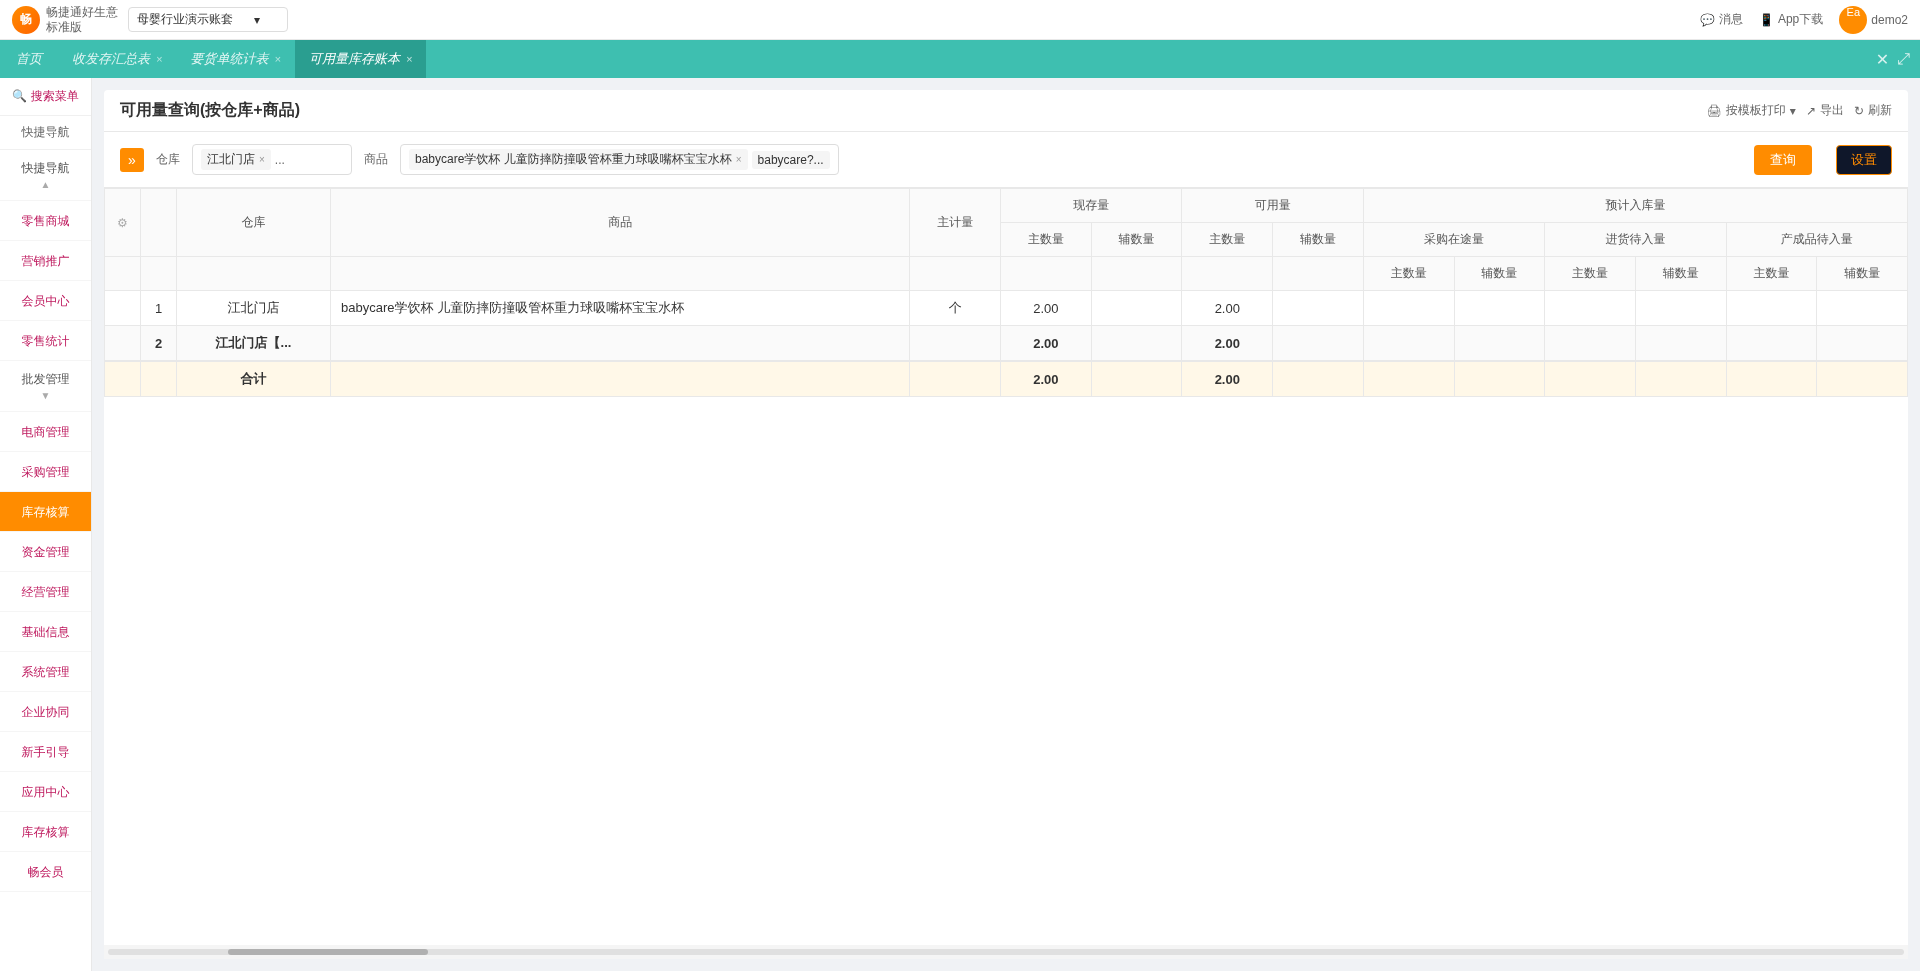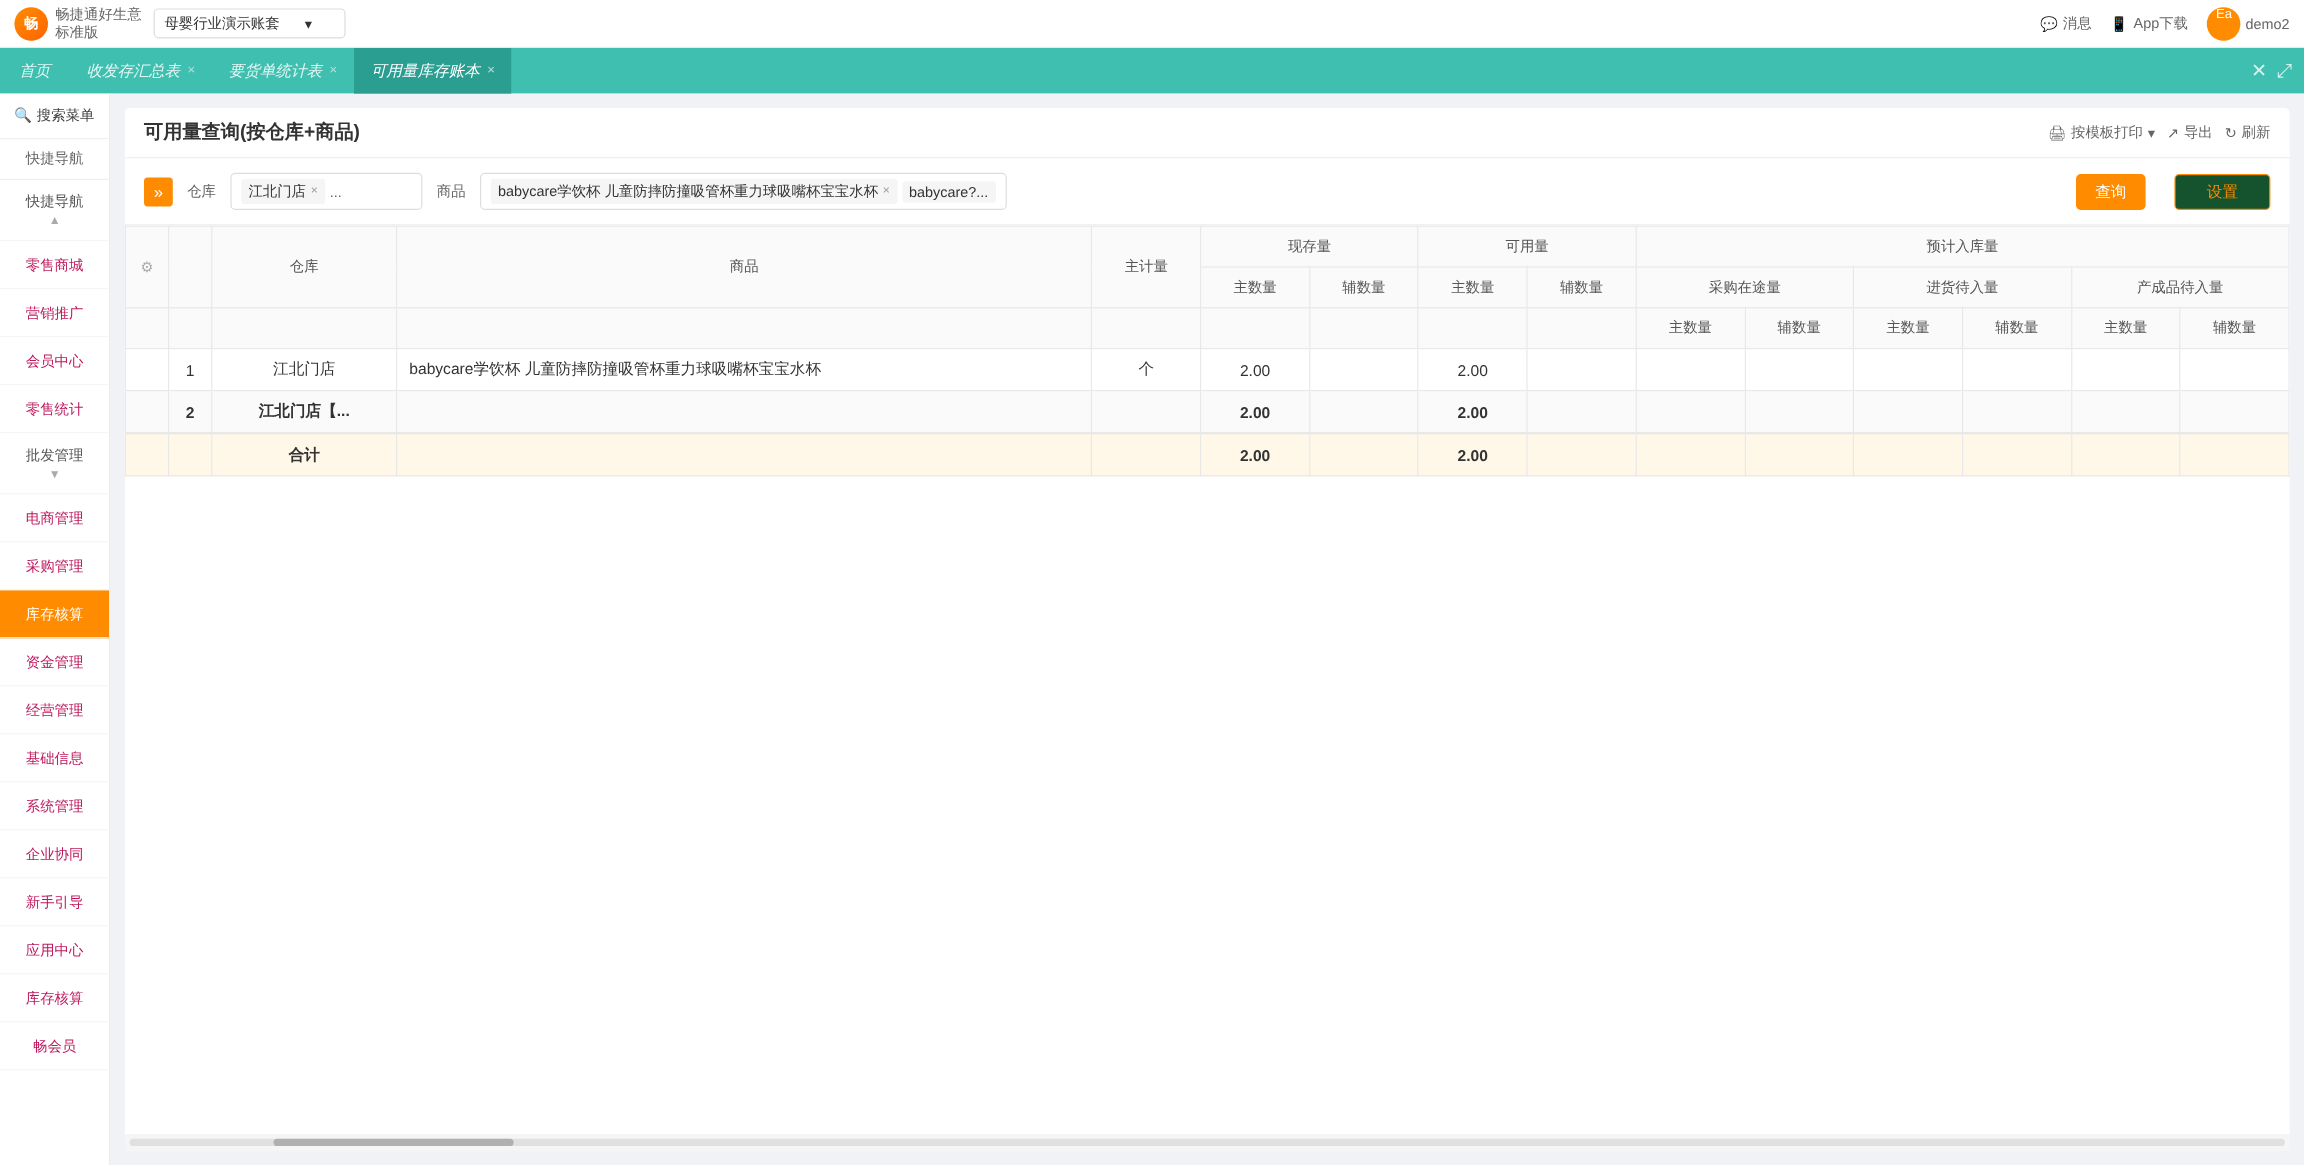--- a/index.html
+++ b/index.html
@@ -136,21 +136,21 @@
       width: 92px;
       background: #fff;
       border-right: 1px solid #e8e8e8;
       display: flex;
       flex-direction: column;
       overflow-y: auto;
     }
     .sidebar-search {
       padding: 10px 0;
       font-size: 12px;
-      color: #404040;
+      color: #be185d;
       cursor: pointer;
       border-bottom: 1px solid #f0f0f0;
       text-align: center;
     }
     .sidebar-nav {
       padding: 8px 0;
       font-size: 12px;
       color: #666;
       cursor: pointer;
       text-align: center;
@@ -291,25 +291,25 @@
     .btn-query {
       background: #ff8c00;
       color: white;
       border: none;
       border-radius: 4px;
       padding: 5px 16px;
       font-size: 13px;
       cursor: pointer;
     }
     .btn-settings {
-      background: #14532d;
+      background: #0f172a;
       color: #ff8c00;
       border: 1px solid #ff8c00;
       border-radius: 4px;
-      padding: 5px 26px;
+      padding: 5px 14px;
       font-size: 13px;
       cursor: pointer;
     }
 
     
     .table-wrapper {
       background: #fff;
       flex: 1;
       overflow: auto;
     }

